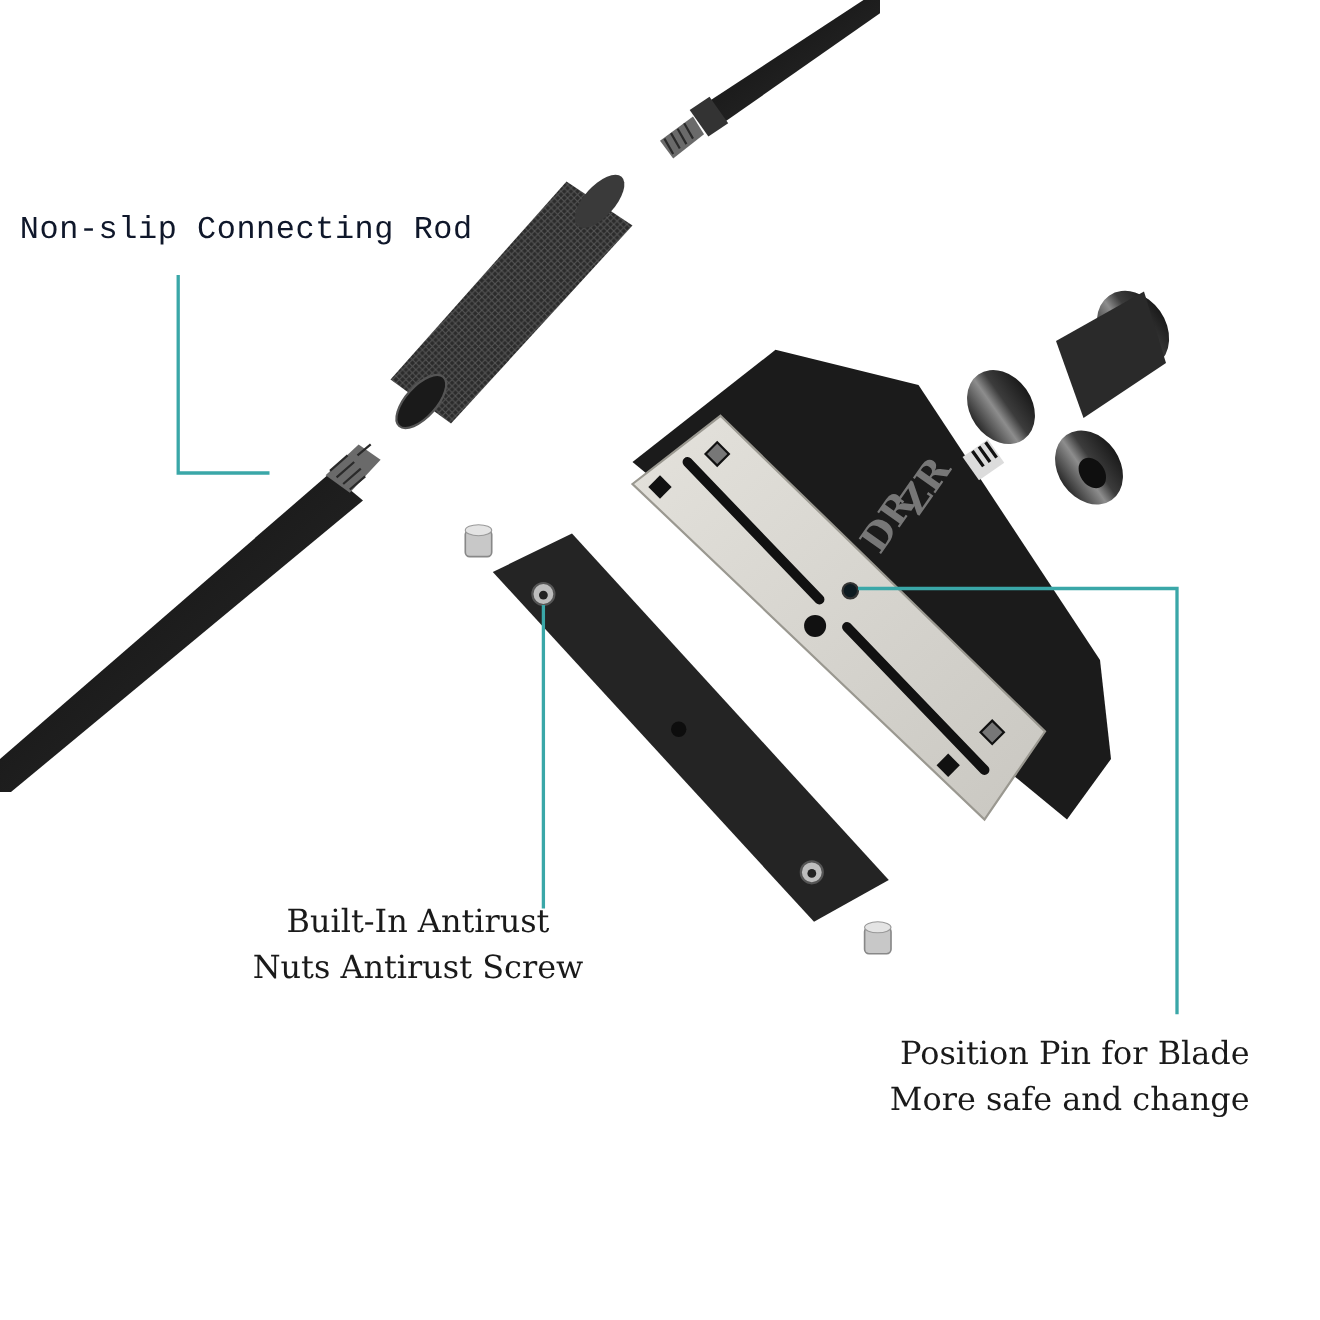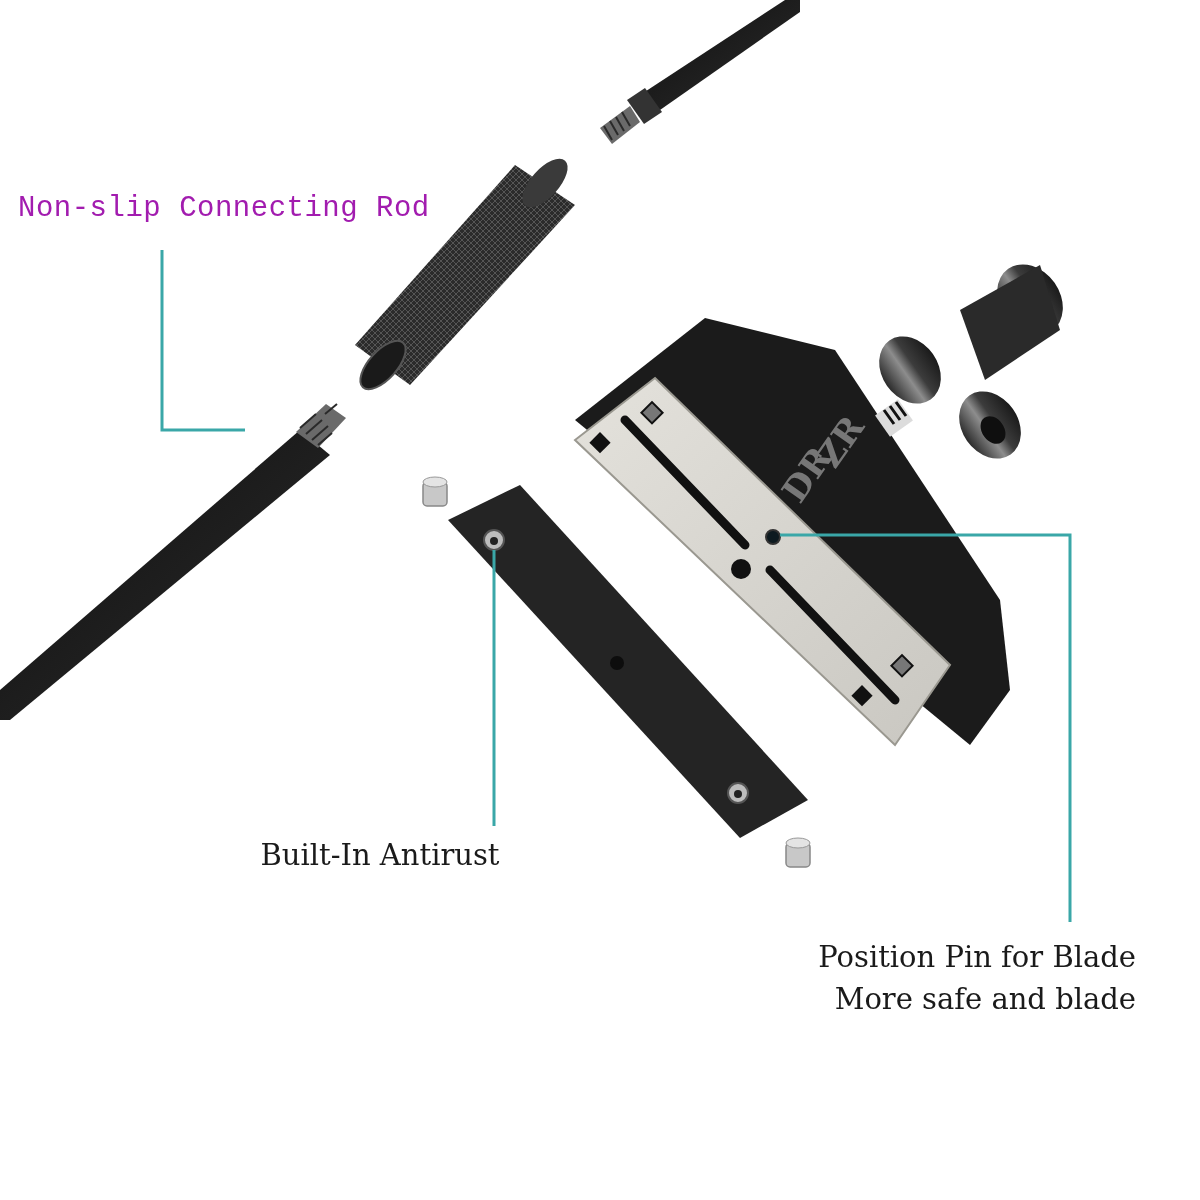--- a/index.html
+++ b/index.html
@@ -1,20 +1,20 @@
 <!DOCTYPE html>
 <html><head>
 <meta charset="utf-8">
 <style>
   html, body { margin:0; padding:0; background:#ffffff; }
   .canvas { position:relative; width:1200px; height:1200px; overflow:hidden; background:#ffffff; }
   svg.scene { position:absolute; left:0; top:0; }
   .label-mono {
     position:absolute; font-family:"Liberation Mono","DejaVu Sans Mono",monospace;
-    font-size:29px; color:#a21caf; white-space:nowrap; letter-spacing:0.5px;
+    font-size:29px; color:#0f172a; white-space:nowrap; letter-spacing:0.5px;
   }
   .label-serif {
     position:absolute; font-family:"DejaVu Serif","Liberation Serif",serif;
     font-size:29px; color:#1a1a1a; line-height:42px;
   }
   .label-serif div { white-space:nowrap; }
   .center { text-align:center; }
   .right { text-align:right; }
 </style>
 </head>
@@ -114,21 +114,22 @@
 
     <g stroke="#3aa7a8" stroke-width="3" fill="none">
       <polyline points="162,250 162,430 245,430"></polyline>
       <polyline points="494,550 494,826"></polyline>
       <polyline points="780,535 1070,535 1070,922"></polyline>
     </g>
   </svg>
 
   <div class="label-mono" style="left:18px; top:192px;">Non-slip Connecting Rod</div>
 
-  <div class="label-serif center" style="left:180px; top:834px; width:400px;">
+  <div class="label-serif center" style="left:180px; top:816px; width:400px;">
     <div>Built-In Antirust</div>
+    <div>Nuts Antirust Screw</div>
   </div>
 
   <div class="label-serif right" style="left:740px; top:936px; width:396px;">
     <div>Position Pin for Blade</div>
-    <div>More safe and blade</div>
+    <div>More safe and change</div>
   </div>
 </div>
 
 </body></html>

